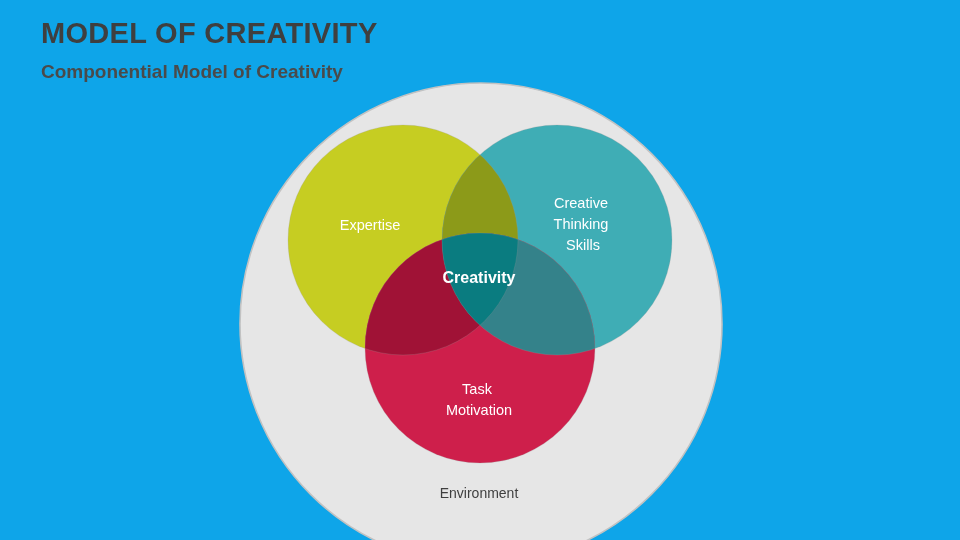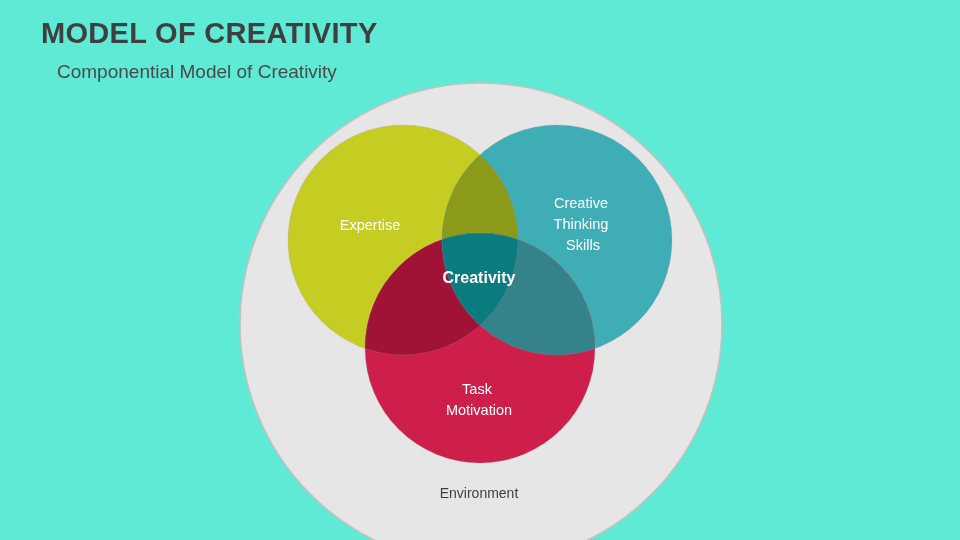--- a/index.html
+++ b/index.html
@@ -12,41 +12,40 @@
     background: #f1f1f1;
     font-family: "Liberation Sans", sans-serif;
     overflow: hidden;
     position: relative;
   }
   #slide {
     position: absolute;
     left: 0; top: 0;
     width: 960px;
     height: 540px;
-    background: #5eead4;
+    background: #0ea5e9;
   }
   #title {
     position: absolute;
     left: 41px;
     top: 17px;
     font-size: 29px;
     font-weight: bold;
     color: #3f3f3f;
     letter-spacing: 0.3px;
     white-space: nowrap;
   }
   #subtitle {
     position: absolute;
     left: 41px;
     top: 61px;
     font-size: 19px;
-    font-weight: normal;
+    font-weight: bold;
     color: #4a4a4a;
     white-space: nowrap;
-    margin-left: 16px;
   }
   #venn-wrap {
     position: absolute;
     left: 0;
     top: 0;
     width: 960px;
     height: 540px;
   }
   svg#venn {
     display: block;

